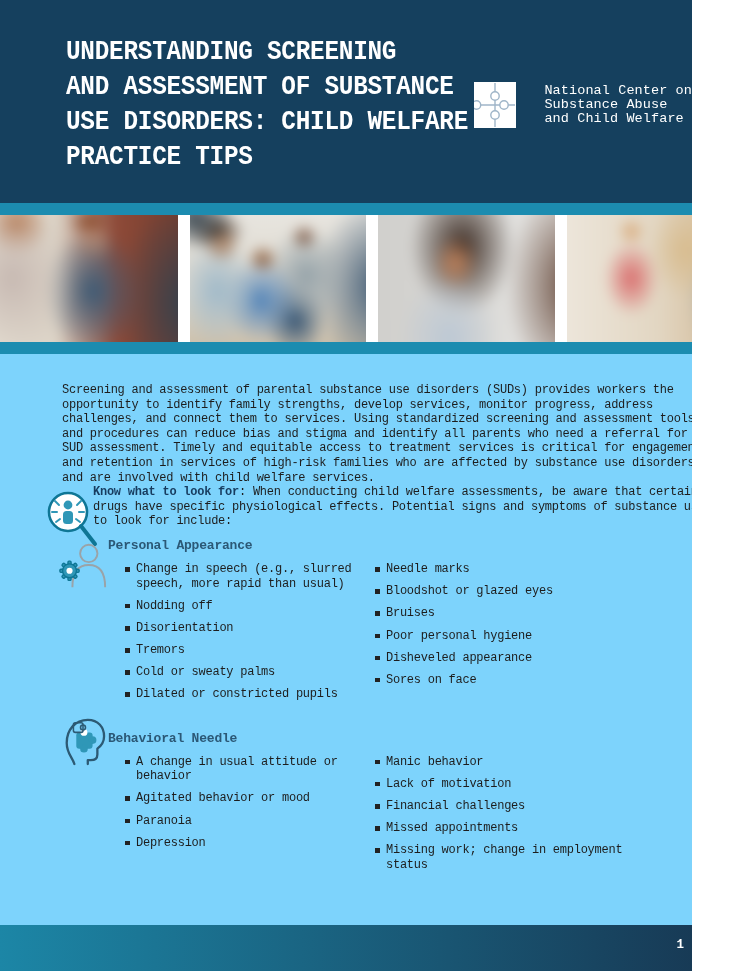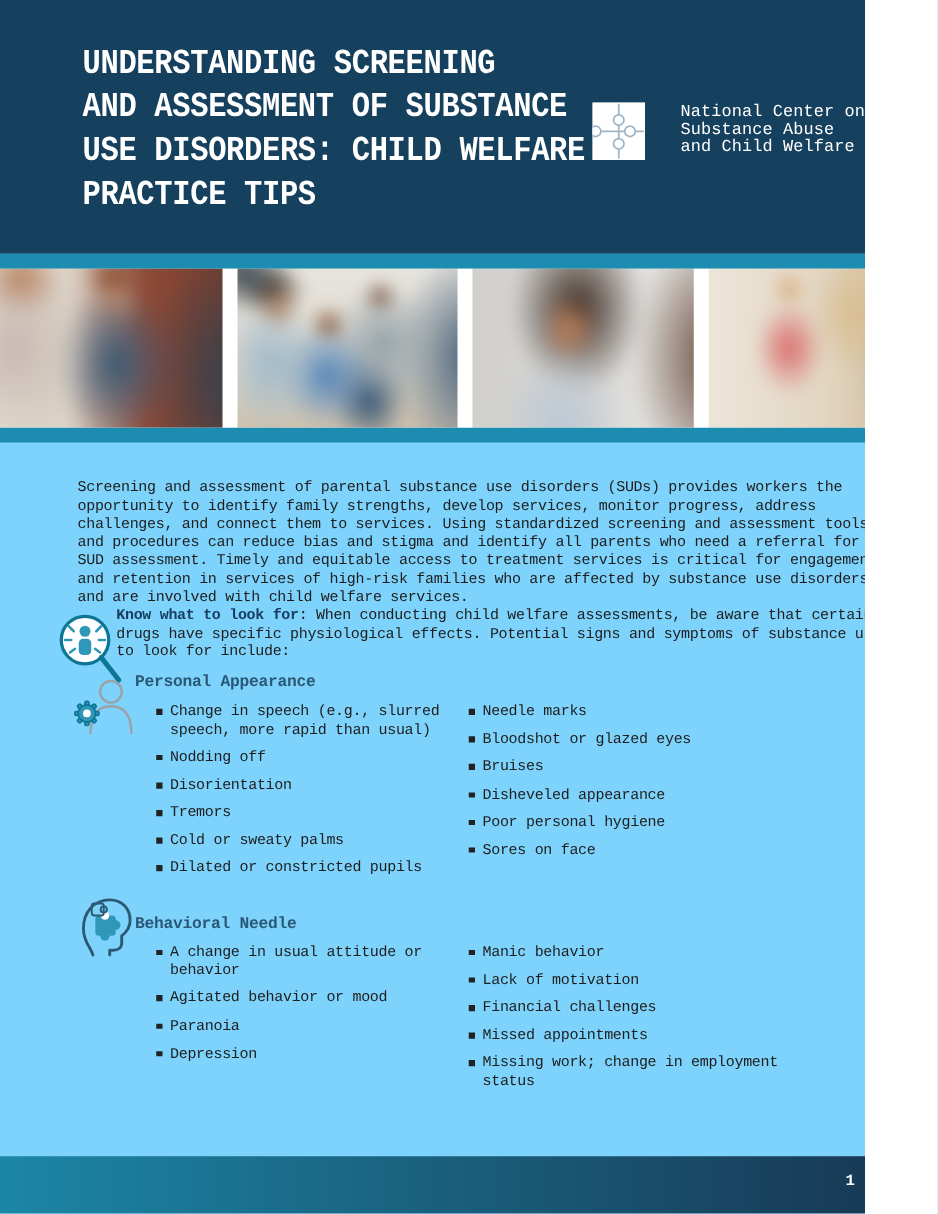--- a/index.html
+++ b/index.html
@@ -234,22 +234,22 @@
             <li>Nodding off</li>
             <li>Disorientation</li>
             <li>Tremors</li>
             <li>Cold or sweaty palms</li>
             <li>Dilated or constricted pupils</li>
           </ul>
         <ul class="blist col2">
             <li>Needle marks</li>
             <li>Bloodshot or glazed eyes</li>
             <li>Bruises</li>
+            <li>Poor personal hygiene</li>
             <li>Disheveled appearance</li>
-            <li>Poor personal hygiene</li>
             <li>Sores on face</li>
           </ul>
       </div>
     </div>
 
     <div class="section sec2">
       <div class="abs-icon icon-head-puzzle">
         <svg width="46" height="50" viewBox="0 0 48 52">
           <path d="M15 50 C13 43 7 39 7 28 C7 14 16 4 29 4 C40 4 46 12 46 21 C46 27 43 31 39 34 L39 40 C39 44 36 46 32 46 L29 46 L29 50" fill="none" stroke="#2C5A74" stroke-width="2.4" stroke-linecap="round" stroke-linejoin="round"></path>
           <rect x="17" y="17" width="17" height="17" rx="3" fill="#2F97B7"></rect>

